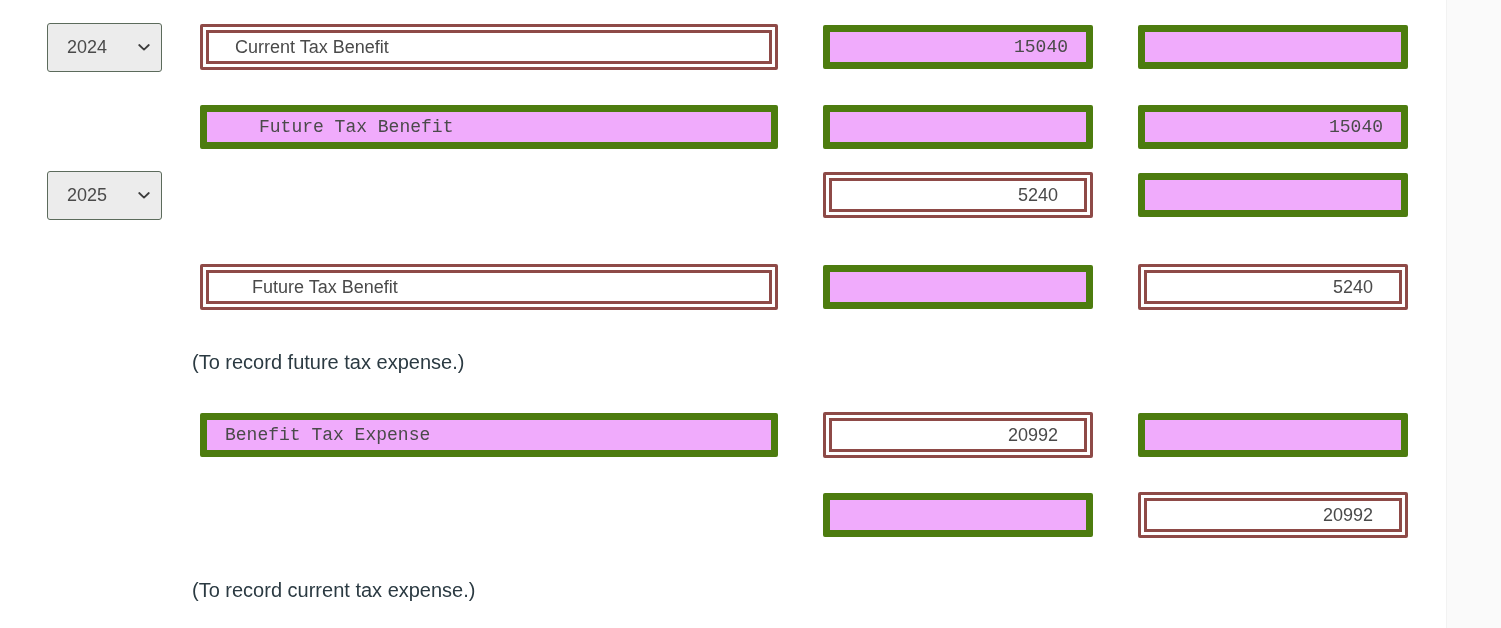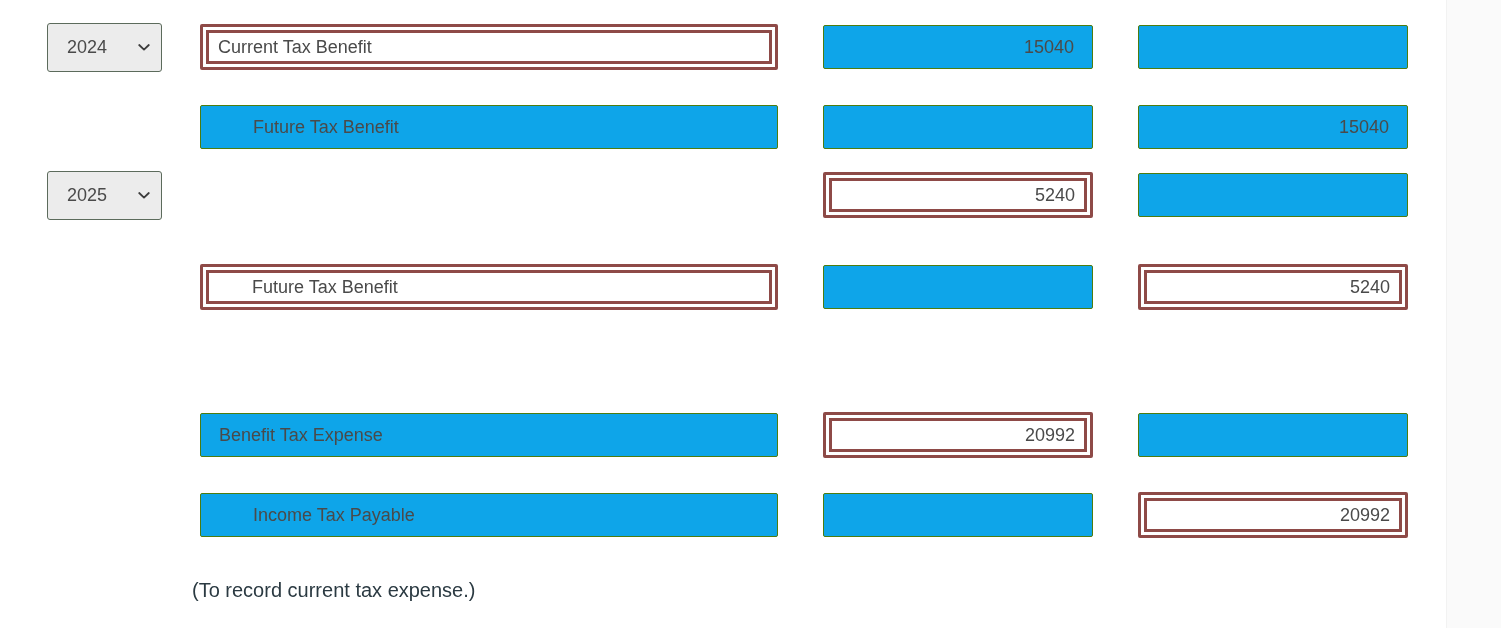--- a/index.html
+++ b/index.html
@@ -104,40 +104,41 @@
     align-items: center;
     font-size: 18px;
     color: #4a4a4a;
     border-radius: 2px;
     overflow: hidden;
     white-space: nowrap;
   }
 
   
   .field.plain {
-    background: #0ea5e9;
-    border: 1px solid #4d7c0f;
+    background: #f0abfc;
+    border: 7px solid #4d7c0f;
+    font-family: Liberation Mono, monospace;
   }
 
   
   .field.marked {
     background: #ffffff;
     border: 3px solid #8e4a47;
     box-shadow: 0 0 0 3px #ffffff inset, 0 0 0 6px #8e4a47 inset;
     height: 46px;
   }
 
   .field .txt {
     display: block;
     width: 100%;
     padding: 0 18px;
     box-sizing: border-box;
     line-height: 1;
   }
-  .field.marked .txt { padding: 0 15px; }
+  .field.marked .txt { padding: 0 32px; }
 
   .field.amount .txt {
     text-align: right;
   }
 
   .indent .txt { padding-left: 52px; }
   .field.marked.indent .txt { padding-left: 49px; }
 
   
   .caption {
@@ -231,45 +232,41 @@
         <div class="field amount plain">
           <span class="txt"></span>
         </div>
       </div>
       <div class="col-credit">
         <div class="field amount marked">
           <span class="txt">5240</span>
         </div>
       </div>
     </div>
+    <div class="caption" style="top: 352px;">(To record future tax expense.)</div>
     <div class="row" style="top: 412px;">
       <div class="col-date"></div>
       <div class="col-account">
         <div class="field plain">
           <span class="txt">Benefit Tax Expense</span>
         </div>
       </div>
       <div class="col-debit">
         <div class="field amount marked">
           <span class="txt">20992</span>
         </div>
       </div>
       <div class="col-credit">
         <div class="field amount plain">
           <span class="txt"></span>
         </div>
       </div>
     </div>
     <div class="row" style="top: 492px;">
       <div class="col-date"></div>
-      <div class="col-account">
-        <div class="field plain indent">
-          <span class="txt">Income Tax Payable</span>
-        </div>
-      </div>
       <div class="col-debit">
         <div class="field amount plain">
           <span class="txt"></span>
         </div>
       </div>
       <div class="col-credit">
         <div class="field amount marked">
           <span class="txt">20992</span>
         </div>
       </div>

